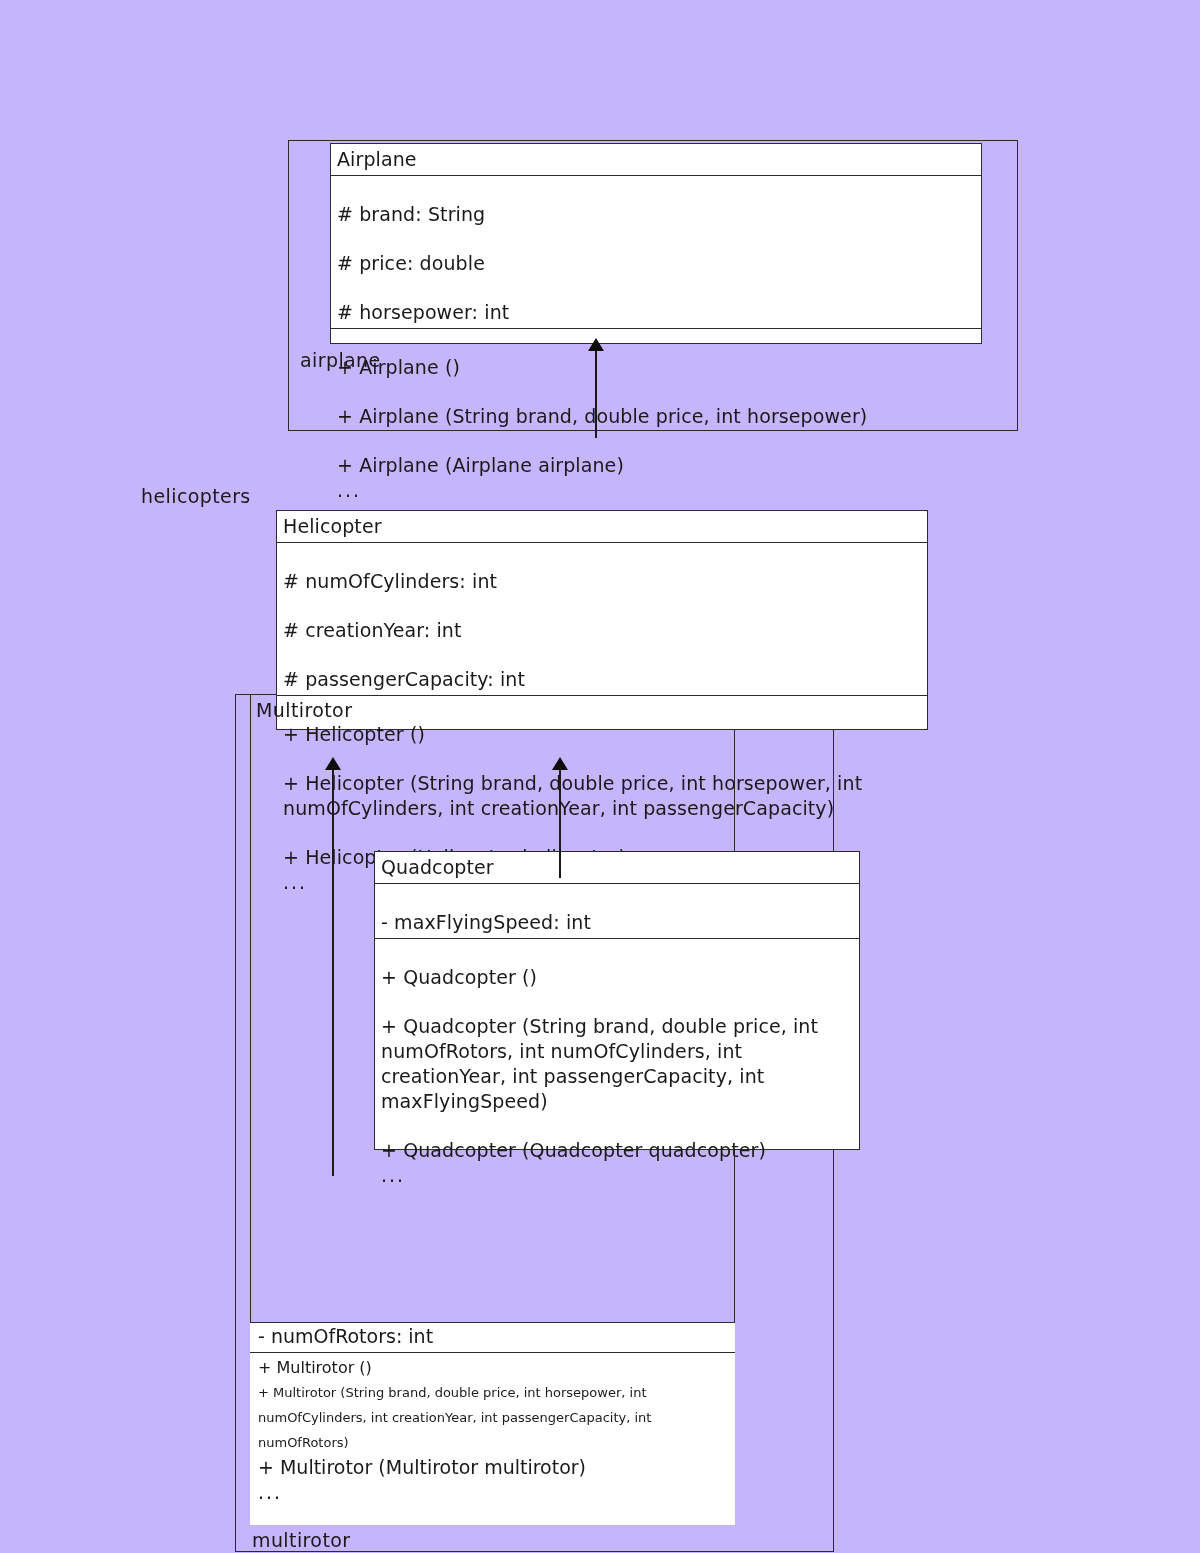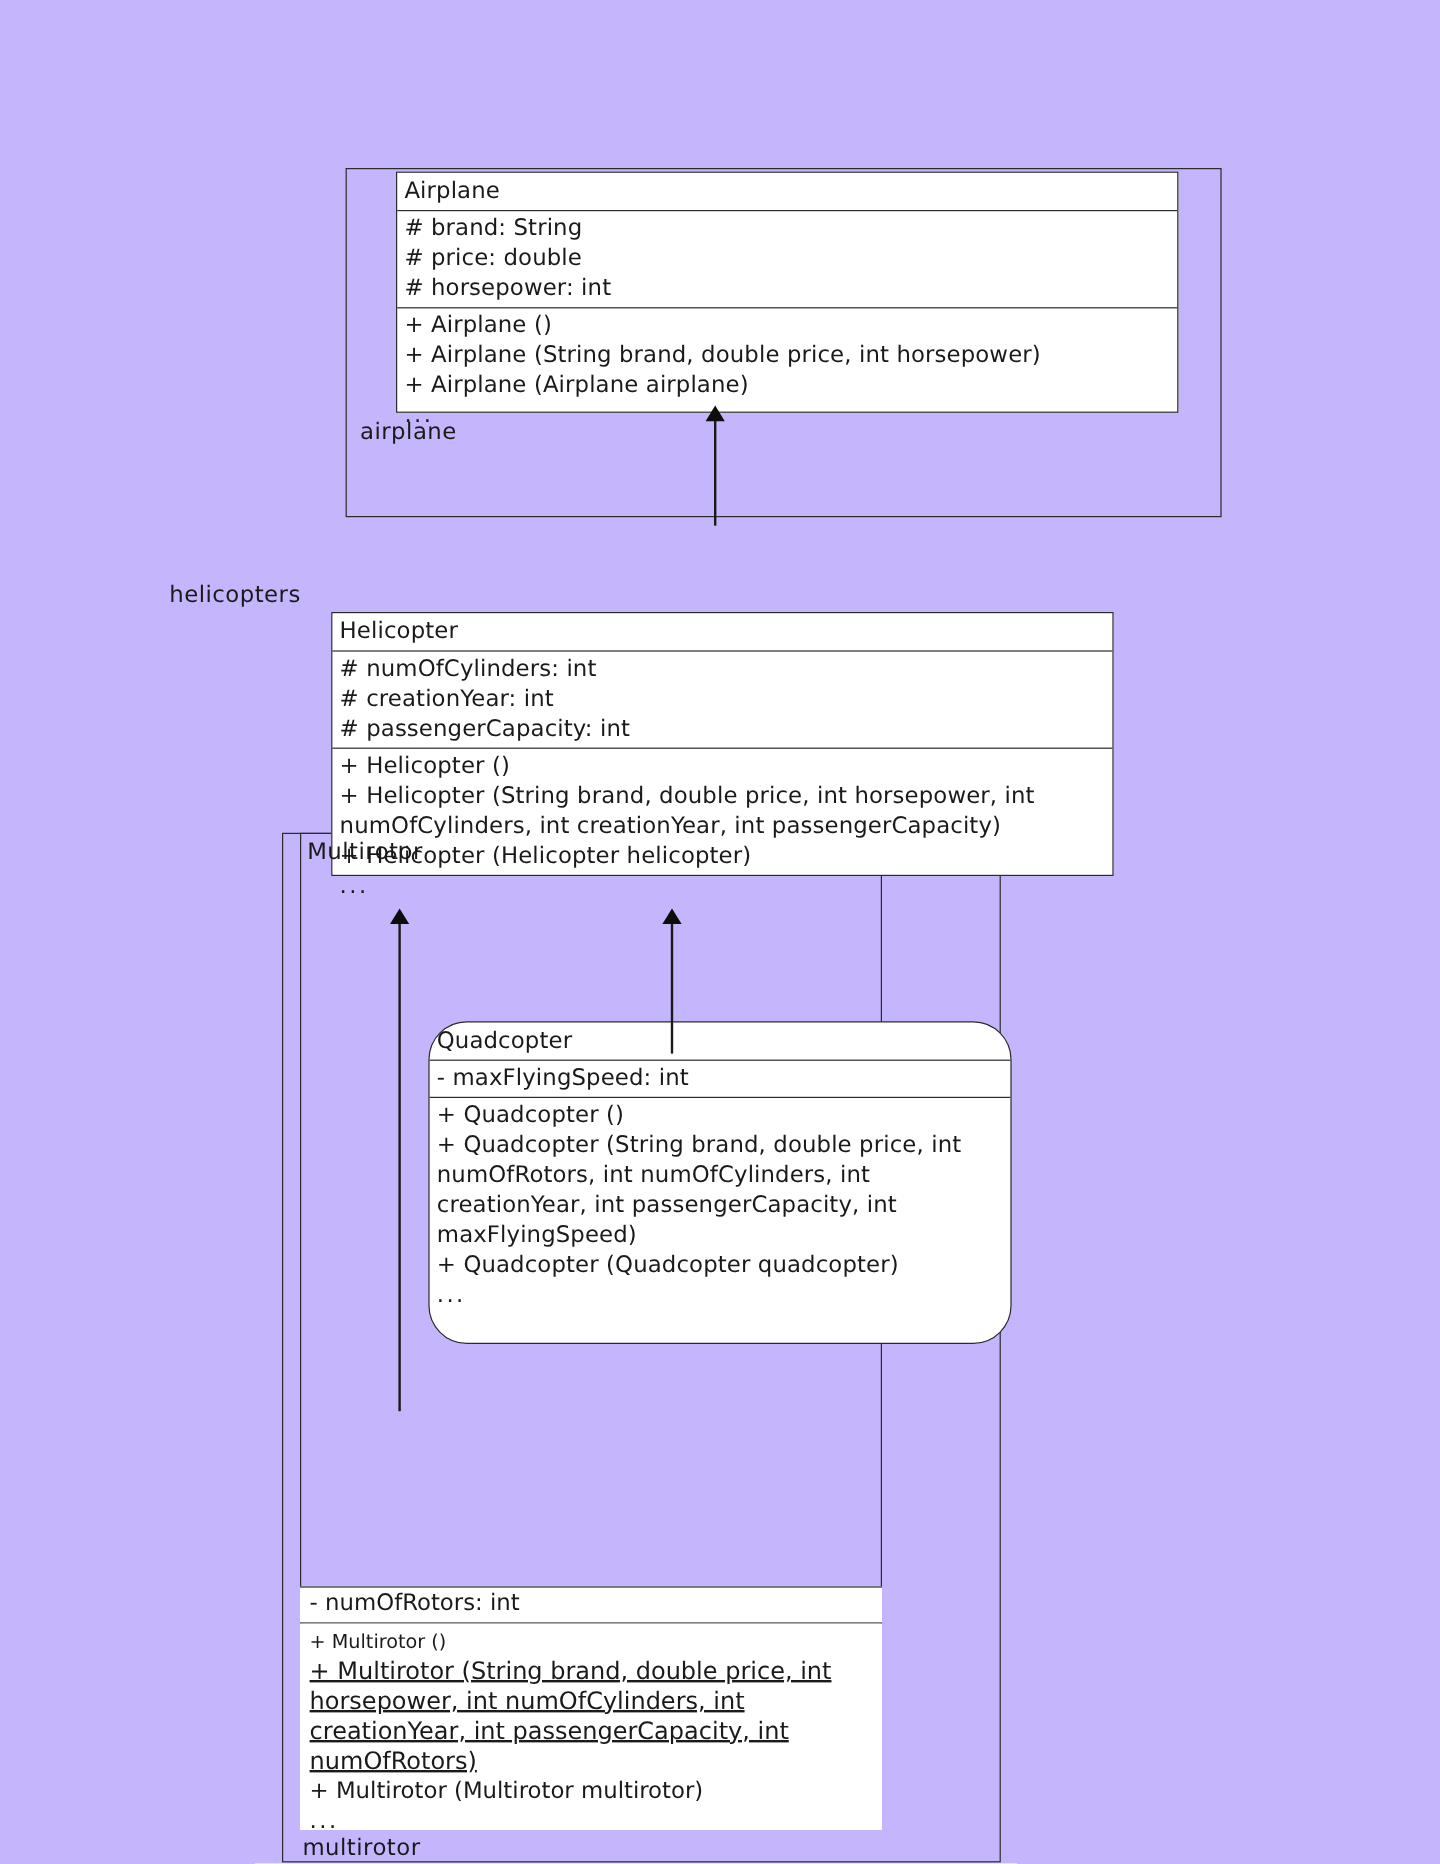--- a/index.html
+++ b/index.html
@@ -37,20 +37,21 @@
     padding: 2px 6px 3px 6px;
   }
   .uml .compartment + .compartment {
     border-top: 1.5px solid #2b2b2b;
   }
   .uml .row {
     font-size: 19px;
     line-height: 25px;
     white-space: pre-wrap;
     letter-spacing: 0.1px;
+    margin-top: 24px;
   }
   .uml .title {
     font-size: 19px;
     line-height: 26px;
     letter-spacing: 0.1px;
   }
   .ellipsis {
     font-size: 19px;
     line-height: 25px;
     letter-spacing: 2px;
@@ -137,34 +138,34 @@
   <div class="label overlap" style="left:256px; top:698px;">Multirotor</div>
 
   <div class="box" style="left:250px; top:694px; width:485px; height:831px; z-index:2; background:transparent;"></div>
 
   <div class="box" style="left:250px; top:1322px; width:485px; height:31px; border-left:none; border-right:none; background:#ffffff; z-index:2;text-align:right;">
     <div class="row" style="position:absolute; left:8px; top:1px; font-size:19px; line-height:25px;">- numOfRotors: int</div>
   </div>
 
   <div style="position:absolute; left:250px; top:1353px; width:485px; height:172px; box-sizing:border-box; padding:2px 8px; background:#ffffff; z-index:2;">
     <div class="row" style="font-size:16px; line-height:25px;">+ Multirotor ()</div>
-    <div class="row" style="font-size:20px; line-height:25px;text-decoration:underline;">+ Multirotor (String brand, double price, int horsepower, int numOfCylinders, int creationYear, int passengerCapacity, int numOfRotors)</div>
+    <div class="row" style="font-size:13px; line-height:25px;">+ Multirotor (String brand, double price, int horsepower, int numOfCylinders, int creationYear, int passengerCapacity, int numOfRotors)</div>
     <div class="row" style="font-size:19px; line-height:25px;">+ Multirotor (Multirotor multirotor)</div>
     <div class="ellipsis">...</div>
   </div>
 
   <div class="label" style="left:252px; top:1528px; z-index:3;">multirotor</div>
 
   <div class="conn" style="left:332px; top:768px; height:408px;"></div>
   <div class="arrowhead" style="left:325px; top:757px;"></div>
 
   <div class="conn" style="left:559px; top:768px; height:110px;"></div>
   <div class="arrowhead" style="left:552px; top:757px;"></div>
 
-  <div class="uml" style="left:357px; top:851px; width:486px; height:269px; z-index:3;border-radius:32px;">
+  <div class="uml" style="left:374px; top:851px; width:486px; height:299px; z-index:3;">
     <div class="compartment">
       <div class="title">Quadcopter</div>
     </div>
     <div class="compartment">
       <div class="row">- maxFlyingSpeed: int</div>
     </div>
     <div class="compartment">
       <div class="row">+ Quadcopter ()</div>
       <div class="row">+ Quadcopter (String brand, double price, int numOfRotors, int numOfCylinders, int creationYear, int passengerCapacity, int maxFlyingSpeed)</div>
       <div class="row">+ Quadcopter (Quadcopter quadcopter)</div>

